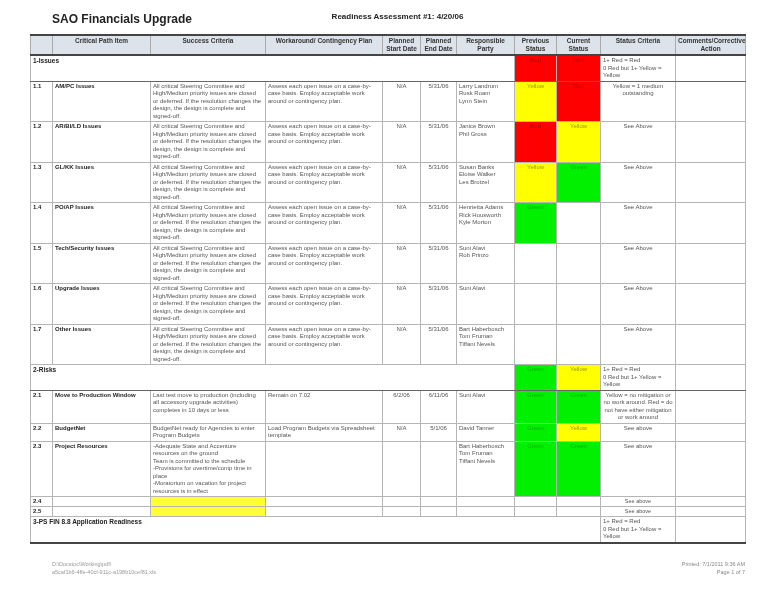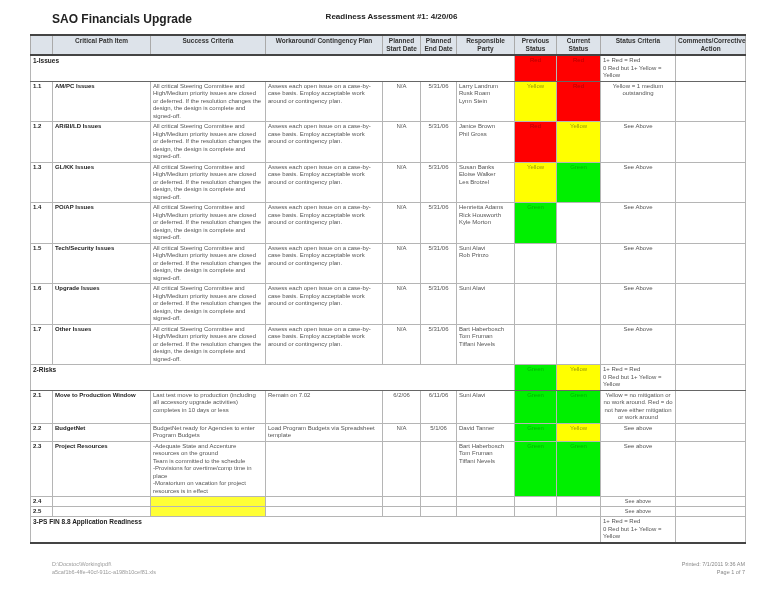--- a/index.html
+++ b/index.html
@@ -6,21 +6,21 @@
   html,body { background:#fff; }
   body {
     width:768px; height:594px; overflow:hidden;
     font-family:"Liberation Sans", sans-serif; color:#444;
     position:relative;
   }
   .page { position:absolute; left:0; top:0; width:768px; height:594px; background:#fff; }
 
   .titlebar { position:absolute; left:30px; top:12px; width:715px; height:16px; }
   .title-left { position:absolute; left:22px; top:0; font-size:12px; font-weight:bold; color:#222; }
-  .title-center { position:absolute; left:4px; width:100%; text-align:center; top:0; font-size:8px; font-weight:bold; color:#222; }
+  .title-center { position:absolute; left:10px; width:100%; text-align:center; top:0; font-size:8px; font-weight:bold; color:#222; }
 
   table.assessment {
     position:absolute; left:30px; top:34px; width:715px;
     border-collapse:collapse; table-layout:fixed;
     font-size:6px; line-height:1.25;
   }
   thead th {
     background:#dde3ea; color:#333;
     border-top:2px solid #444; border-bottom:2px solid #444;
     border-left:1px solid #aaa; border-right:1px solid #aaa;

